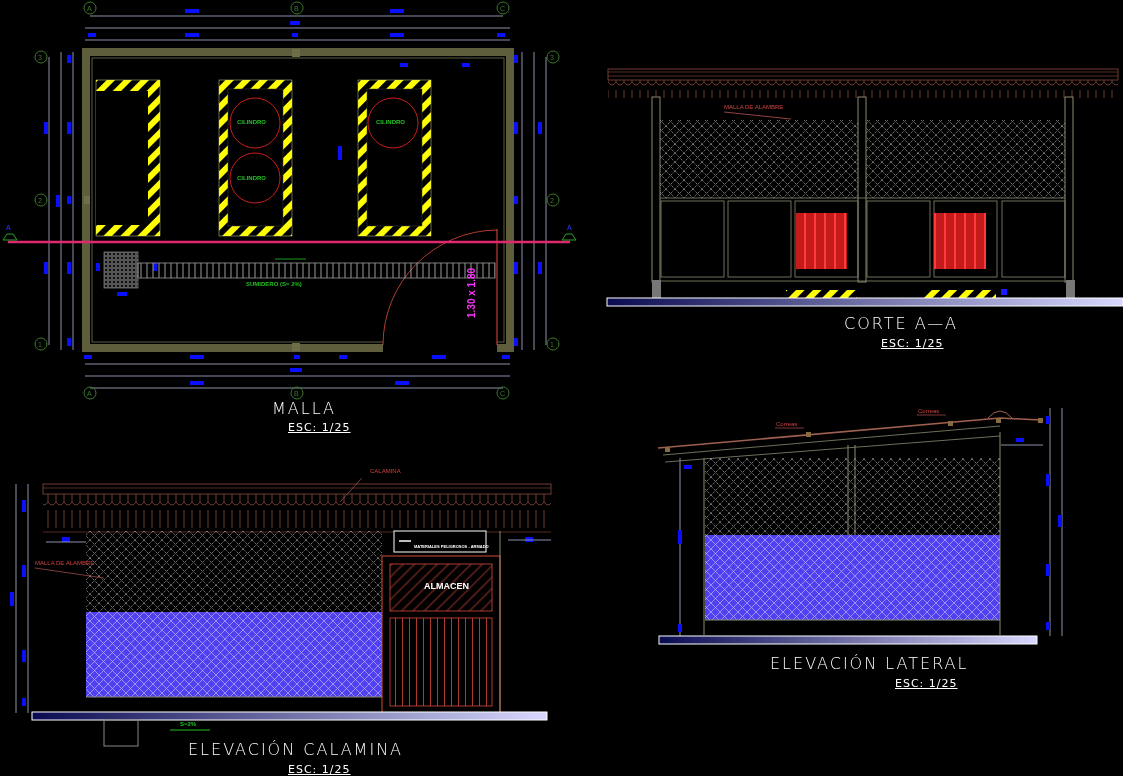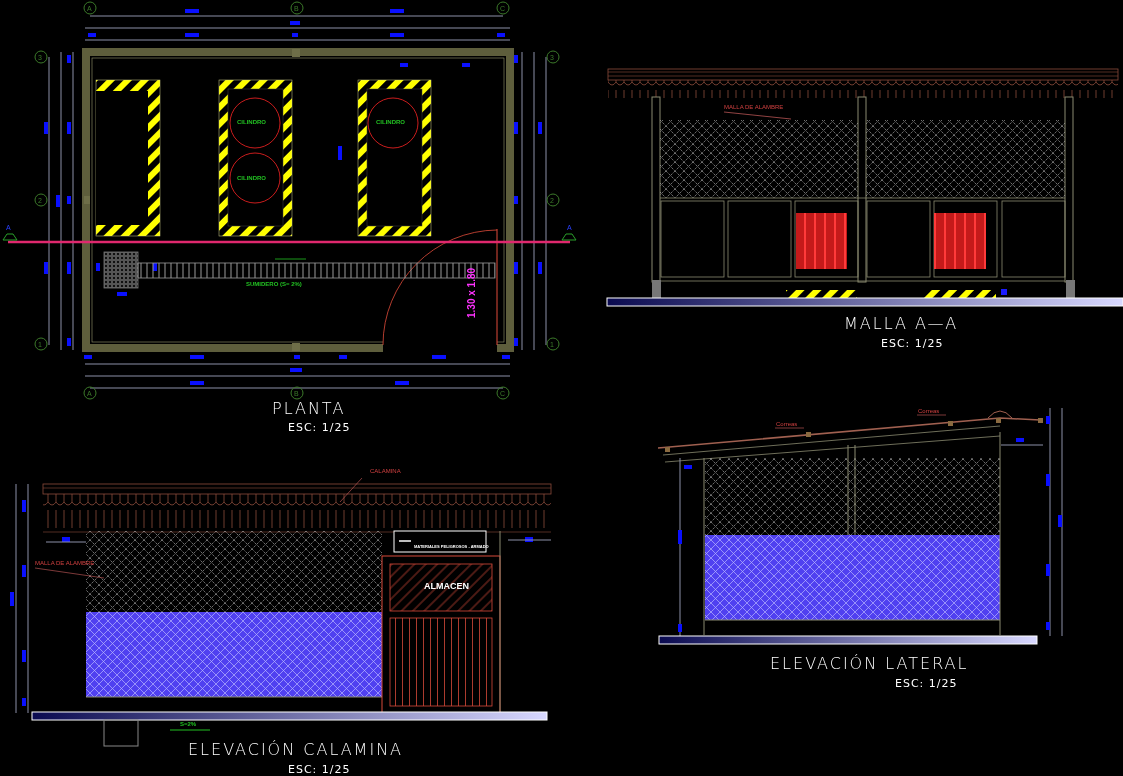--- a/index.html
+++ b/index.html
@@ -1,19 +1,19 @@
 <!DOCTYPE html>
 <html><head>
 <meta charset="utf-8">
 <style>
   html,body{margin:0;padding:0;background:#000;}
   body{width:1123px;height:776px;position:relative;overflow:hidden;font-family:"Liberation Sans",sans-serif;}
   svg{position:absolute;left:0;top:0;}
   .title{position:absolute;color:#fff;font-family:"DejaVu Sans",sans-serif;font-weight:300;letter-spacing:2px;white-space:nowrap;}
-  .scale{position:absolute;color:#fff;font-family:"DejaVu Sans",sans-serif;font-size:11px;letter-spacing:1px;white-space:nowrap;}
+  .scale{position:absolute;color:#fff;font-family:"DejaVu Sans",sans-serif;font-size:11px;letter-spacing:1px;white-space:nowrap;text-decoration:underline;}
   .small{position:absolute;font-family:"Liberation Sans",sans-serif;font-size:6px;white-space:nowrap;}
 </style>
 </head>
 <body>
 
 <svg width="1123" height="776" viewBox="0 0 1123 776">
   <defs>
     <pattern id="hazard" width="12" height="12" patternUnits="userSpaceOnUse" patternTransform="rotate(45)">
       <rect width="6" height="12" fill="#ffff00"></rect>
         <rect x="6" width="6" height="12" fill="#000"></rect>
@@ -275,25 +275,25 @@
 <div class="small" style="left:87px;top:390px;color:#3c7a2a;font-size:7px;">A</div>
 <div class="small" style="left:294px;top:390px;color:#3c7a2a;font-size:7px;">B</div>
 <div class="small" style="left:500px;top:390px;color:#3c7a2a;font-size:7px;">C</div>
 <div class="small" style="left:38px;top:54px;color:#3c7a2a;font-size:7px;">3</div>
 <div class="small" style="left:38px;top:197px;color:#3c7a2a;font-size:7px;">2</div>
 <div class="small" style="left:38px;top:341px;color:#3c7a2a;font-size:7px;">1</div>
 <div class="small" style="left:550px;top:54px;color:#3c7a2a;font-size:7px;">3</div>
 <div class="small" style="left:550px;top:197px;color:#3c7a2a;font-size:7px;">2</div>
 <div class="small" style="left:550px;top:341px;color:#3c7a2a;font-size:7px;">1</div>
 
-<div class="title" style="left:272px;top:399px;font-size:16px;">PLANTA</div>
+<div class="title" style="left:272px;top:399px;font-size:16px;">MALLA</div>
 <div class="scale" style="left:288px;top:421px;">ESC: 1/25</div>
 
 <div class="small" style="left:724px;top:104px;color:#d04040;">MALLA DE ALAMBRE</div>
-<div class="title" style="left:844px;top:314px;font-size:16px;">MALLA A—A</div>
+<div class="title" style="left:844px;top:314px;font-size:16px;">CORTE A—A</div>
 <div class="scale" style="left:881px;top:337px;">ESC: 1/25</div>
 
 <div class="small" style="left:370px;top:468px;color:#d04040;">CALAMINA</div>
 <div class="small" style="left:35px;top:560px;color:#d04040;">MALLA DE ALAMBRE</div>
 <div class="small" style="left:424px;top:533px;color:#fff;font-size:9px;font-weight:bold;margin-top:48px;">ALMACEN</div>
 <div class="small" style="left:414px;top:544px;color:#fff;font-size:4px;font-weight:bold;">MATERIALES PELIGROSOS - ARMADO</div>
 <div class="small" style="left:180px;top:721px;color:#22c022;font-weight:bold;">S=2%</div>
 <div class="title" style="left:188px;top:740px;font-size:16px;">ELEVACIÓN CALAMINA</div>
 <div class="scale" style="left:288px;top:763px;">ESC: 1/25</div>
 

